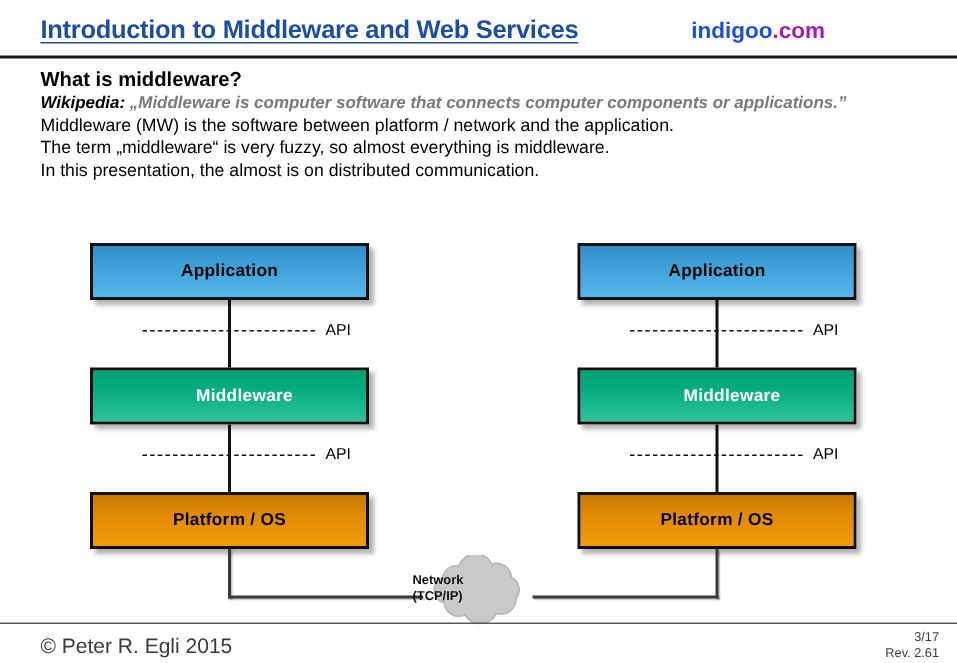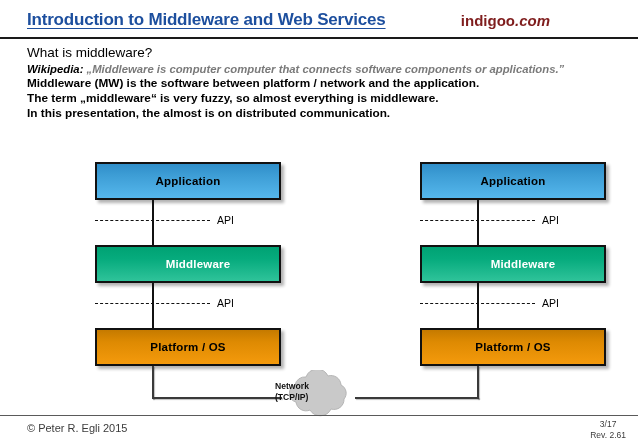--- a/index.html
+++ b/index.html
@@ -36,57 +36,57 @@
     white-space: nowrap;
   }
   #brand-logo {
     position: absolute;
     right: 12px;
     top: 12px;
     font-size: 15px;
     font-weight: bold;
     white-space: nowrap;
   }
-  #brand-logo .brand-name { color: #7f1d1d; }
-  #brand-logo .brand-tld  { color: #7f1d1d; font-style: italic; }
+  #brand-logo .brand-name { color: #1d4ed8; }
+  #brand-logo .brand-tld  { color: #a21caf; }
   #header-rule {
     position: absolute;
     left: 0;
     top: 37px;
     width: 638px;
     height: 2px;
     background: #1a1a1a;
   }
 
   
   #body-text {
     position: absolute;
     left: 27px;
     top: 44px;
     width: 582px;
   }
   .t-heading {
     font-size: 13.5px;
-    font-weight: normal;
+    font-weight: bold;
     line-height: 17px;
     margin: 0 0 1px 0;
   }
   .t-quote {
     font-size: 11.3px;
     font-style: italic;
     font-weight: bold;
     color: #7a7a7a;
     line-height: 14px;
     margin: 0;
     width: 560px;
   }
   .t-quote .q-src { color: #000000; }
   .t-line {
     font-size: 11.8px;
-    font-weight: bold;
+    font-weight: normal;
     line-height: 15px;
     margin: 0;
     white-space: nowrap;
   }
 
   
   #diagram {
     position: absolute;
     left: 0;
     top: 158px;
@@ -110,21 +110,20 @@
     height: 38px;
     border: 2px solid #111111;
     box-sizing: border-box;
     box-shadow: 3px 3px 3px rgba(0,0,0,0.30);
     display: flex;
     align-items: center;
     justify-content: center;
     font-size: 11.5px;
     font-weight: bold;
     letter-spacing: 0.2px;
-    margin-left: 35px;
   }
   .box-application {
     top: 4px;
     background: linear-gradient(to bottom, #2f8ec9 0%, #3e9ed6 35%, #55b7ec 100%);
     color: #000000;
   }
   .box-middleware {
     top: 87px;
     background: linear-gradient(to bottom, #00a273 0%, #06ab7d 35%, #2fc39a 100%);
     color: #ffffff;
@@ -216,47 +215,47 @@
     left: 0;
     top: 415px;
     width: 638px;
     height: 1px;
     background: #5a5a5a;
   }
   #footer-copyright {
     position: absolute;
     left: 27px;
     top: 422px;
-    font-size: 11px;
+    font-size: 14px;
     color: #3b3b3b;
   }
   #footer-meta {
     position: absolute;
     right: 12px;
     top: 419px;
-    text-align: center;
+    text-align: right;
     font-size: 8.5px;
     color: #3b3b3b;
     line-height: 10.5px;
   }
 </style>
 </head>
 <body>
 
 <div id="slide-header">
   <div id="header-title">Introduction to Middleware and Web Services</div>
   <div id="brand-logo">
     <span class="brand-name">indigoo</span><span class="brand-tld">.com</span>
   </div>
   <div id="header-rule"></div>
 </div>
 
 <div id="body-text">
   <p class="t-heading">What is middleware?</p>
-  <p class="t-quote"><span class="q-src">Wikipedia:</span><span> „Middleware is computer computer that connects software components or applications.”</span></p>
+  <p class="t-quote"><span class="q-src">Wikipedia:</span><span> „Middleware is computer software that connects computer components or applications.”</span></p>
   <p class="t-line">Middleware (MW) is the software between platform / network and the application.</p>
   <p class="t-line">The term „middleware“ is very fuzzy, so almost everything is middleware.</p>
   <p class="t-line">In this presentation, the almost is on distributed communication.</p>
 </div>
 
 <div id="diagram">
 
   <div class="stack" id="stack-left">
     <div class="layer-box box-application">Application</div>
     <div class="v-conn v-conn-1"></div>

